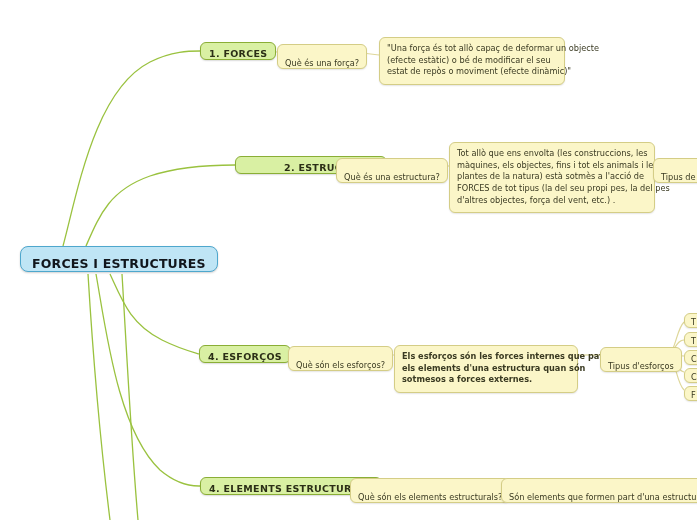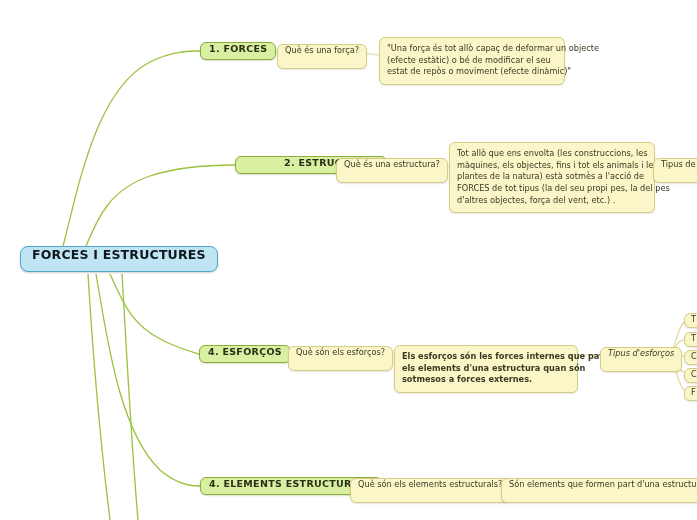--- a/index.html
+++ b/index.html
@@ -26,21 +26,21 @@
     top: 0;
     width: 697px;
     height: 520px;
     pointer-events: none;
   }
   .node {
     position: absolute;
     box-sizing: border-box;
     border-radius: 6px;
     display: flex;
-    align-items: flex-start;
+    align-items: flex-end;
     white-space: pre;
   }
   
   .root {
     background: #bfe5f5;
     border: 1.5px solid #4ea7cd;
     border-radius: 5px;
     color: #11161c;
     font-weight: bold;
     font-size: 12.5px;
@@ -177,21 +177,21 @@
   <div class="node yellow" style="left:288px; top:346px;">
     <span>Què són els esforços?</span>
   </div>
 
   <div class="node yellow multiline" style="left:394px; top:345px; width:184px;font-weight:bold;">
     <span>Els esforços són les forces internes que pateixen
 els elements d'una estructura quan són
 sotmesos a forces externes.</span>
   </div>
 
-  <div class="node yellow" style="left:600px; top:347px;font-style:italic;">
+  <div class="node yellow" style="left:600px; top:347px;">
     <span>Tipus d'esforços</span>
   </div>
 
   <div class="node yellow tiny clip-right" style="left:684px; top:313px; width:23px;">
     <span>T</span>
   </div>
   <div class="node yellow tiny clip-right" style="left:684px; top:332px; width:23px;">
     <span>T</span>
   </div>
   <div class="node yellow tiny clip-right" style="left:684px; top:350px; width:23px;">

